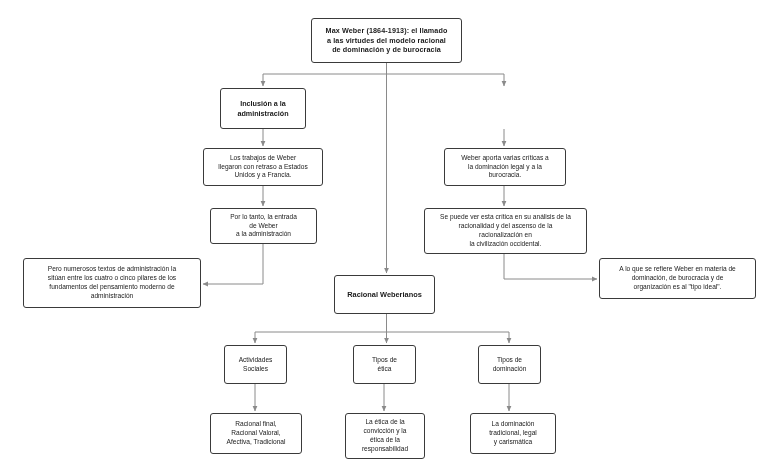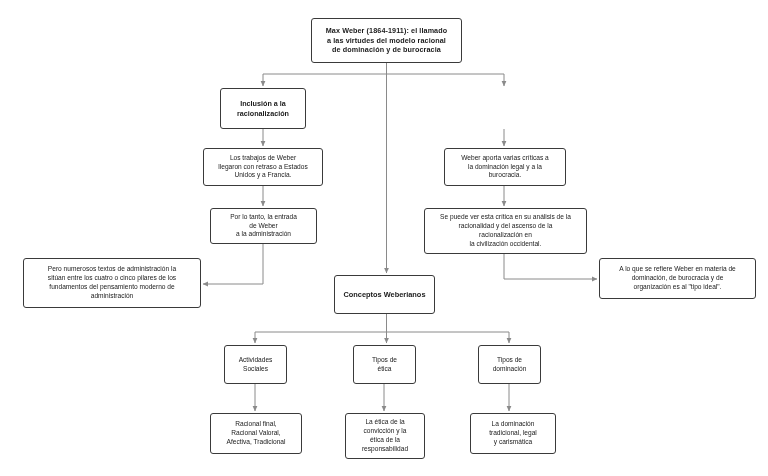--- a/index.html
+++ b/index.html
@@ -138,26 +138,26 @@
       <path d="M386.5,314 L386.5,332 L255,332 L255,343"></path>
       <path d="M386.5,314 L386.5,343"></path>
       <path d="M386.5,314 L386.5,332 L509,332 L509,343"></path>
 
       <path d="M255,384 L255,411"></path>
       <path d="M384,384 L384,411"></path>
       <path d="M509,384 L509,411"></path>
     </g>
   </svg>
 
-  <div class="node n-root">Max Weber (1864-1911): el llamado
+  <div class="node n-root">Max Weber (1864-1913): el llamado
 a las virtudes del modelo racional
 de dominación y de burocracia</div>
 
   <div class="node n-left1">Inclusión a la
-racionalización</div>
+administración</div>
 
 
   <div class="node n-left2">Los trabajos de Weber
 llegaron con retraso a Estados
 Unidos y a Francia.</div>
 
   <div class="node n-left3">Por lo tanto, la entrada
 de Weber
 a la administración</div>
 
@@ -172,21 +172,21 @@
 
   <div class="node n-farleft">Pero numerosos textos de administración la
 sitúan entre los cuatro o cinco pilares de los
 fundamentos del pensamiento moderno de
 administración</div>
 
   <div class="node n-farright">A lo que se refiere Weber en materia de
 dominación, de burocracia y de
 organización es al "tipo ideal".</div>
 
-  <div class="node n-center">Conceptos Weberianos</div>
+  <div class="node n-center">Racional Weberianos</div>
 
   <div class="node n-b1">Actividades
 Sociales</div>
 
   <div class="node n-b2">Tipos de
 ética</div>
 
   <div class="node n-b3">Tipos de
 dominación</div>
 

